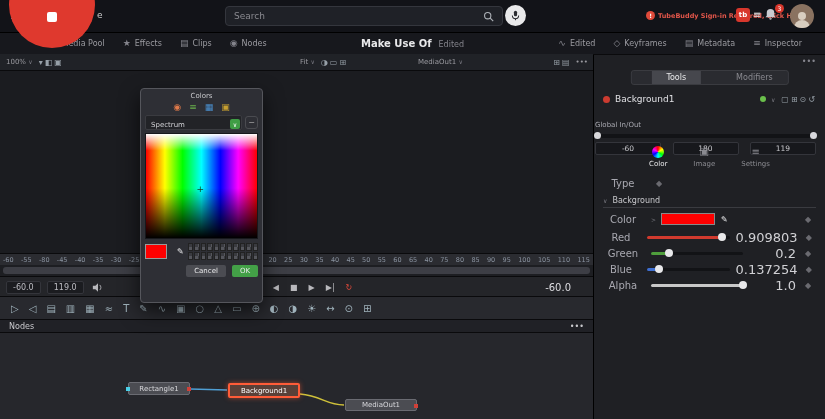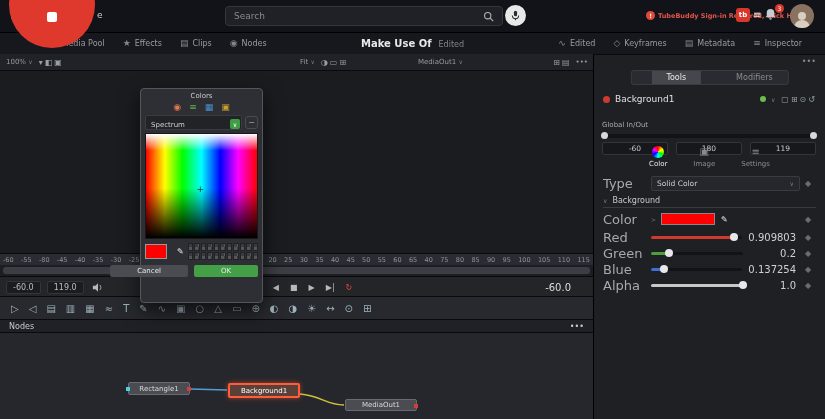--- a/index.html
+++ b/index.html
@@ -71,62 +71,62 @@
   .inspector{position:absolute;top:54px;left:593px;width:232px;height:365px;background:#1f2024;border-left:1px solid #000;box-sizing:border-box;}
   .insp-ellipsis{position:absolute;top:3px;right:9px;color:#84848c;font-size:8px;}
   .insp-tabs{position:absolute;top:16px;left:50%;transform:translateX(-50%);display:flex;background:#2a2b30;border:1px solid #3a3b40;border-radius:3px;overflow:hidden;}
   .insp-tab{font-size:8px;color:#8a8a90;padding:2px 15px;margin-left:20px;}
   .insp-tab.active{background:#46474d;color:#e8e8ea;}
   .node-row{position:absolute;top:38px;left:9px;right:9px;height:14px;display:flex;align-items:center;gap:5px;}
   .status-dot{width:7px;height:7px;border-radius:50%;background:#cc3b30;}
   .mini-dot{width:6px;height:6px;border-radius:50%;background:#6abf4b;}
   .node-name{font-size:9px;color:#e0e0e4;}
   .node-row-icons{margin-left:auto;display:flex;align-items:center;gap:5px;color:#9a9aa0;font-size:8px;}
-  .global-row{position:absolute;top:58px;left:8px;right:9px;}
+  .global-row{position:absolute;top:58px;left:1px;right:9px;}
   .glabel{font-size:7px;color:#a8a8b0;}
   .gslider{position:relative;margin-top:3px;height:4px;background:#121316;border-radius:2px;}
   .ghandle{position:absolute;top:-2px;width:7px;height:7px;border-radius:50%;background:#d8d8dc;}
   .gvalues{display:flex;justify-content:space-between;margin-top:4px;}
   .gval{background:#17181c;border:1px solid #34353b;border-radius:2px;font-size:7.5px;color:#c8c8cc;padding:1px 0;width:64px;text-align:center;}
   .subtabs{position:absolute;top:92px;left:0;right:0;display:flex;justify-content:center;gap:26px;}
   .subtab{display:flex;flex-direction:column;align-items:center;gap:2px;font-size:7px;color:#8a8a90;}
   .subtab.active{color:#e8e8ea;}
   .wheel{width:12px;height:12px;border-radius:50%;background:conic-gradient(#f00,#ff0,#0f0,#0ff,#00f,#f0f,#f00);}
   .sicon{font-size:10px;color:#8a8a90;height:12px;line-height:12px;}
   .prow{position:absolute;left:9px;right:9px;height:14px;display:flex;align-items:center;}
-  .plabel{width:48px;text-align:left;font-size:13px;color:#a8a8b0;padding-right:8px;box-sizing:border-box;}
+  .plabel{width:48px;text-align:center;font-size:10px;color:#a8a8b0;padding-right:8px;box-sizing:border-box;}
   .dropdown{flex:1;height:13px;background:#26272c;border:1px solid #3a3b40;border-radius:2px;display:flex;align-items:center;justify-content:space-between;padding:0 5px;font-size:7.5px;color:#d0d0d4;}
   .kf{width:16px;text-align:center;color:#6a6a70;font-size:8px;}
   .section-row{position:absolute;top:142px;left:9px;right:9px;border-bottom:1px solid #3a3b40;padding-bottom:2px;font-size:8px;color:#c8c8cc;display:flex;gap:5px;align-items:center;}
   .cswatch{width:52px;height:10px;border:1px solid #888;background:#fe0000;}
   .dropper{color:#e8e8ea;font-size:8px;margin-left:6px;}
   .track{position:relative;width:92px;height:3px;background:#121316;border-radius:2px;margin-right:6px;}
   .fill{position:absolute;left:0;top:0;height:100%;border-radius:2px;}
   .handle{position:absolute;top:-2.5px;width:8px;height:8px;border-radius:50%;background:#e8e8ea;transform:translateX(-50%);}
-  .pvalue{flex:1;text-align:right;font-size:10px;color:#d0d0d4;padding-right:4px;}
+  .pvalue{flex:1;text-align:right;font-size:13px;color:#d0d0d4;padding-right:4px;}
   
   .dialog{position:absolute;left:140px;top:88px;width:123px;height:215px;background:#2e2f35;border:1px solid #55565c;border-radius:4px;box-shadow:0 8px 20px rgba(0,0,0,.65);z-index:10;box-sizing:border-box;padding:3px 4px;}
   .dlg-title{text-align:center;font-size:7px;color:#c8c8cc;}
   .dlg-icons{display:flex;justify-content:center;gap:6px;margin:2px 0 3px;}
   .dlg-icons .gicon{font-size:9px;}
   .dlg-mode{display:flex;gap:3px;margin-bottom:3px;align-items:center;}
   .mode-dd{flex:1;height:13px;background:#222327;border:1px solid #3a3b40;border-radius:2px;display:flex;justify-content:space-between;align-items:flex-end;padding:0 1px 0 5px;font-size:7px;color:#d0d0d4;}
   .mode-chev{width:10px;height:10px;background:#3f9d45;color:#fff;border-radius:2px;font-size:6px;display:flex;align-items:center;justify-content:center;}
   .minus-btn{width:13px;height:13px;border:1px solid #4a4b50;border-radius:3px;color:#aaa;font-size:8px;display:flex;align-items:center;justify-content:center;box-sizing:border-box;}
   .spectrum{position:relative;height:104px;border:1px solid #17181c;
     background:linear-gradient(to bottom,rgba(255,255,255,1) 0%,rgba(255,255,255,0) 16%),
                linear-gradient(to bottom,rgba(0,0,0,0) 52%,rgba(0,0,0,1) 100%),
                linear-gradient(to right,#f00 0%,#ff0 17%,#0f0 33%,#0ff 50%,#00f 67%,#f0f 83%,#f00 100%);}
   .crosshair{position:absolute;left:49%;top:53%;transform:translate(-50%,-50%);color:#1a3a1a;font-size:9px;}
   .dlg-swrow{display:flex;align-items:center;gap:4px;margin-top:4px;}
   .cur-swatch{width:20px;height:13px;border:1px solid #999;}
   .swatches{display:grid;grid-template-columns:repeat(11,1fr);gap:1px;flex:1;}
   .sw{height:6px;border:1px solid #222;background:conic-gradient(#55565c 25%,#3a3b40 0 50%,#55565c 0 75%,#3a3b40 0);background-size:6px 6px;}
   .dlg-btns{display:flex;justify-content:flex-end;gap:6px;margin-top:5px;}
-  .btn{font-size:7px;padding:2px 27px;border-radius:2px;color:#e8e8ea;}
+  .btn{font-size:7px;padding:2px 8px;border-radius:2px;color:#e8e8ea;}
   .btn-cancel{background:#4b4c52;}
   .btn-ok{background:#43a047;}
 </style>
 </head>
 <body>
 
 <div class="app">
 
   <div class="topbar">
     <span class="menu-glyph">≡</span>
@@ -374,24 +374,20 @@
         <span class="sicon">▣</span>
         <span>Image</span>
       </div>
       <div class="subtab">
         <span class="sicon">≡</span>
         <span>Settings</span>
       </div>
     </div>
     <div class="prow" style="top:122px;">
       <span class="plabel">Type</span>
-      <div class="dropdown">
-        <span>Solid Color</span>
-        <span class="chev">∨</span>
-      </div>
       <span class="kf">◆</span>
     </div>
     <div class="section-row">
       <span class="chev">∨</span>
       <span>Background</span>
     </div>
     <div class="prow" style="top:158px;">
       <span class="plabel">Color</span>
       <span class="chev">&gt;</span>
       <span class="cswatch" style="margin-left: 5px; background: rgb(254, 0, 0);"></span>

